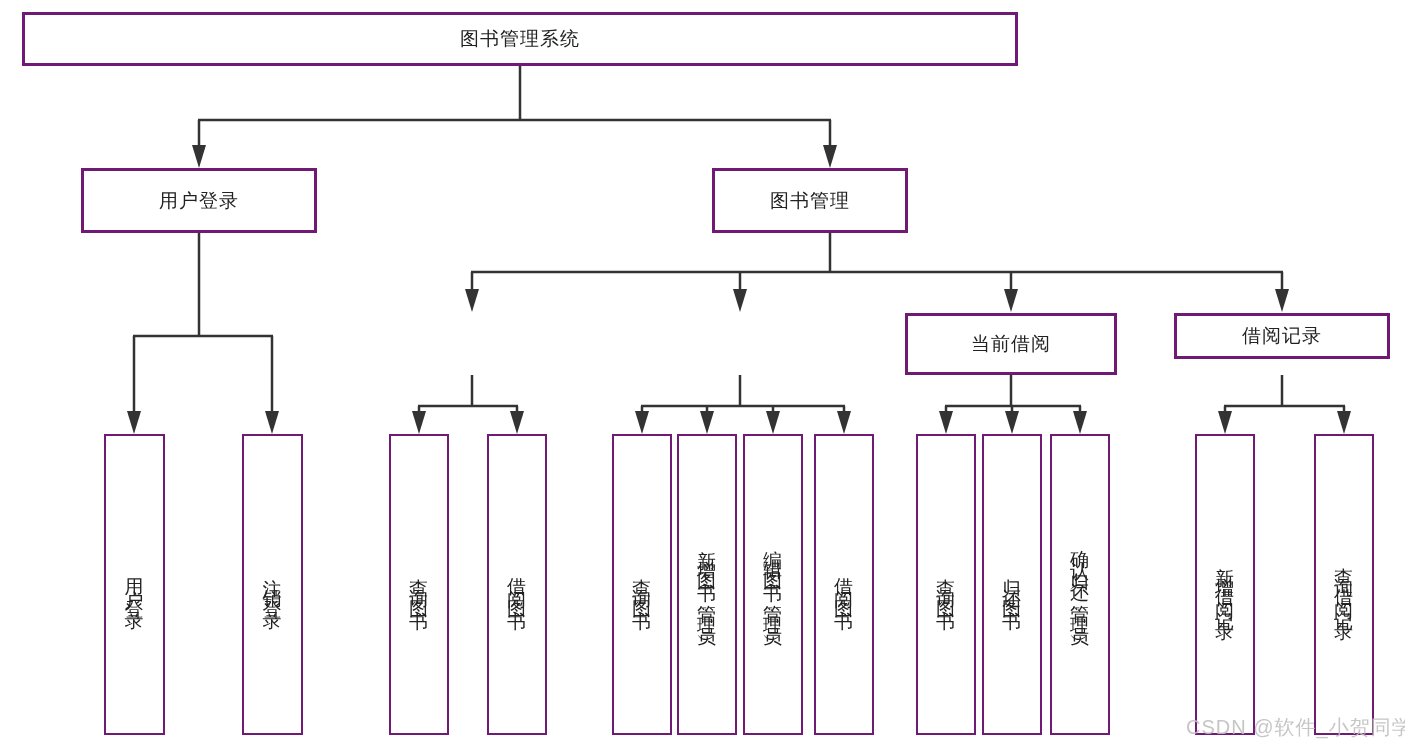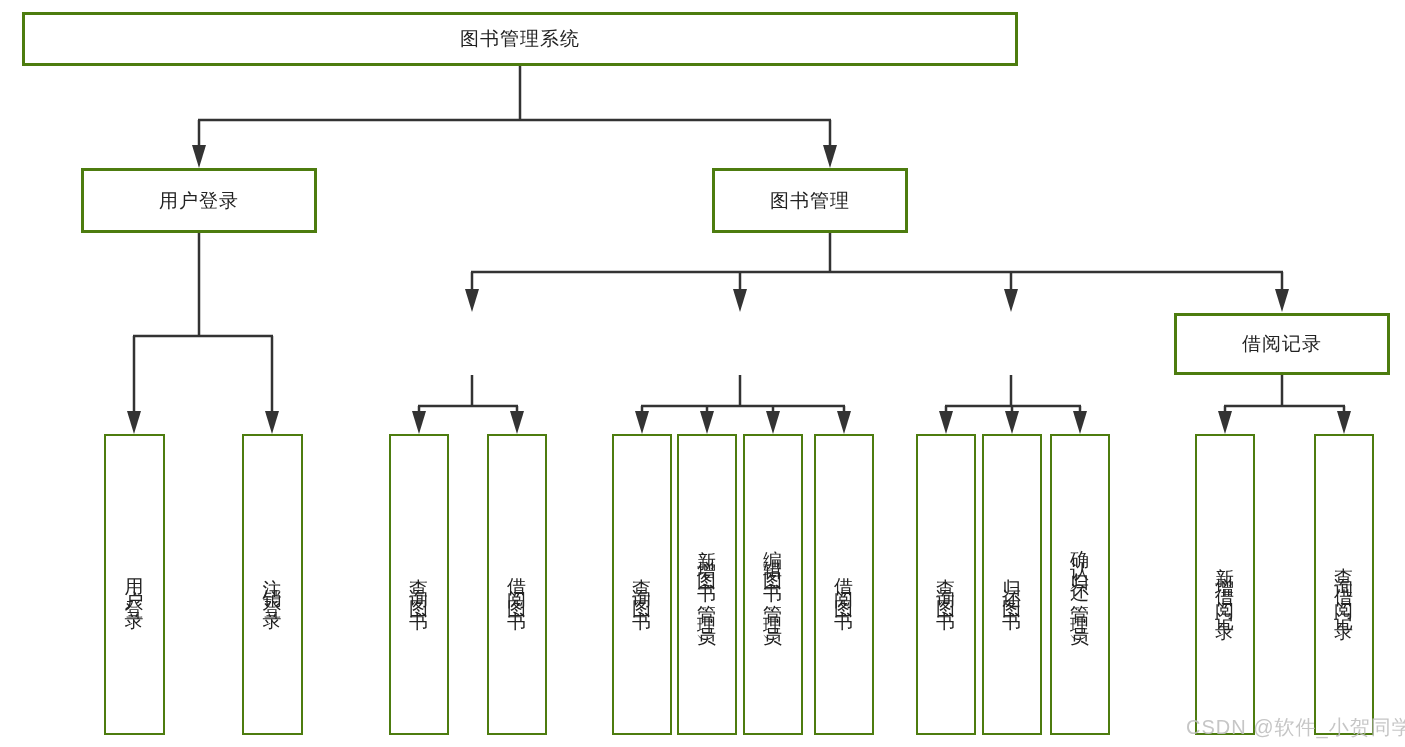--- a/index.html
+++ b/index.html
@@ -13,21 +13,21 @@
   .connectors{
     position:absolute;left:0;top:0;width:1405px;height:747px;
     pointer-events:none;
   }
   .connectors line{stroke:#333333;stroke-width:2.5;}
   .connectors polygon{fill:#333333;}
   .node{
     position:absolute;
     box-sizing:border-box;
     background:#ffffff;
-    border:3px solid #4d7c0f;
+    border:3px solid #701a75;
     display:flex;align-items:center;justify-content:center;
     color:#222222;
     font-size:19px;
     letter-spacing:1px;
     z-index:2;
   }
   .leaf{
     border-width:2.5px;
   }
   .vtext{
@@ -128,21 +128,22 @@
       <line x1="1344" y1="406" x2="1344" y2="413"></line>
       <polygon points="1337,411 1351,411 1344,434"></polygon>
     </g>
   </svg>
 
   <div class="node" style="left:22px;top:12px;width:996px;height:54px">图书管理系统</div>
 
   <div class="node" style="left:81px;top:168px;width:236px;height:65px">用户登录</div>
   <div class="node" style="left:712px;top:168px;width:196px;height:65px">图书管理</div>
 
-  <div class="node" style="left:1174px;top:313px;width:216px;height:62px">借阅记录</div>
+  <div class="node" style="left:905px;top:313px;width:212px;height:62px">当前借阅</div>
+  <div class="node" style="left:1174px;top:313px;width:216px;height:46px">借阅记录</div>
 
   <div class="node leaf" style="left:104px;top:434px;width:61px;height:301px">
     <span class="vtext">用户登录</span>
   </div>
   <div class="node leaf" style="left:242px;top:434px;width:61px;height:301px">
     <span class="vtext">注销登录</span>
   </div>
 
   <div class="node leaf" style="left:389px;top:434px;width:60px;height:301px">
     <span class="vtext">查询图书</span>

